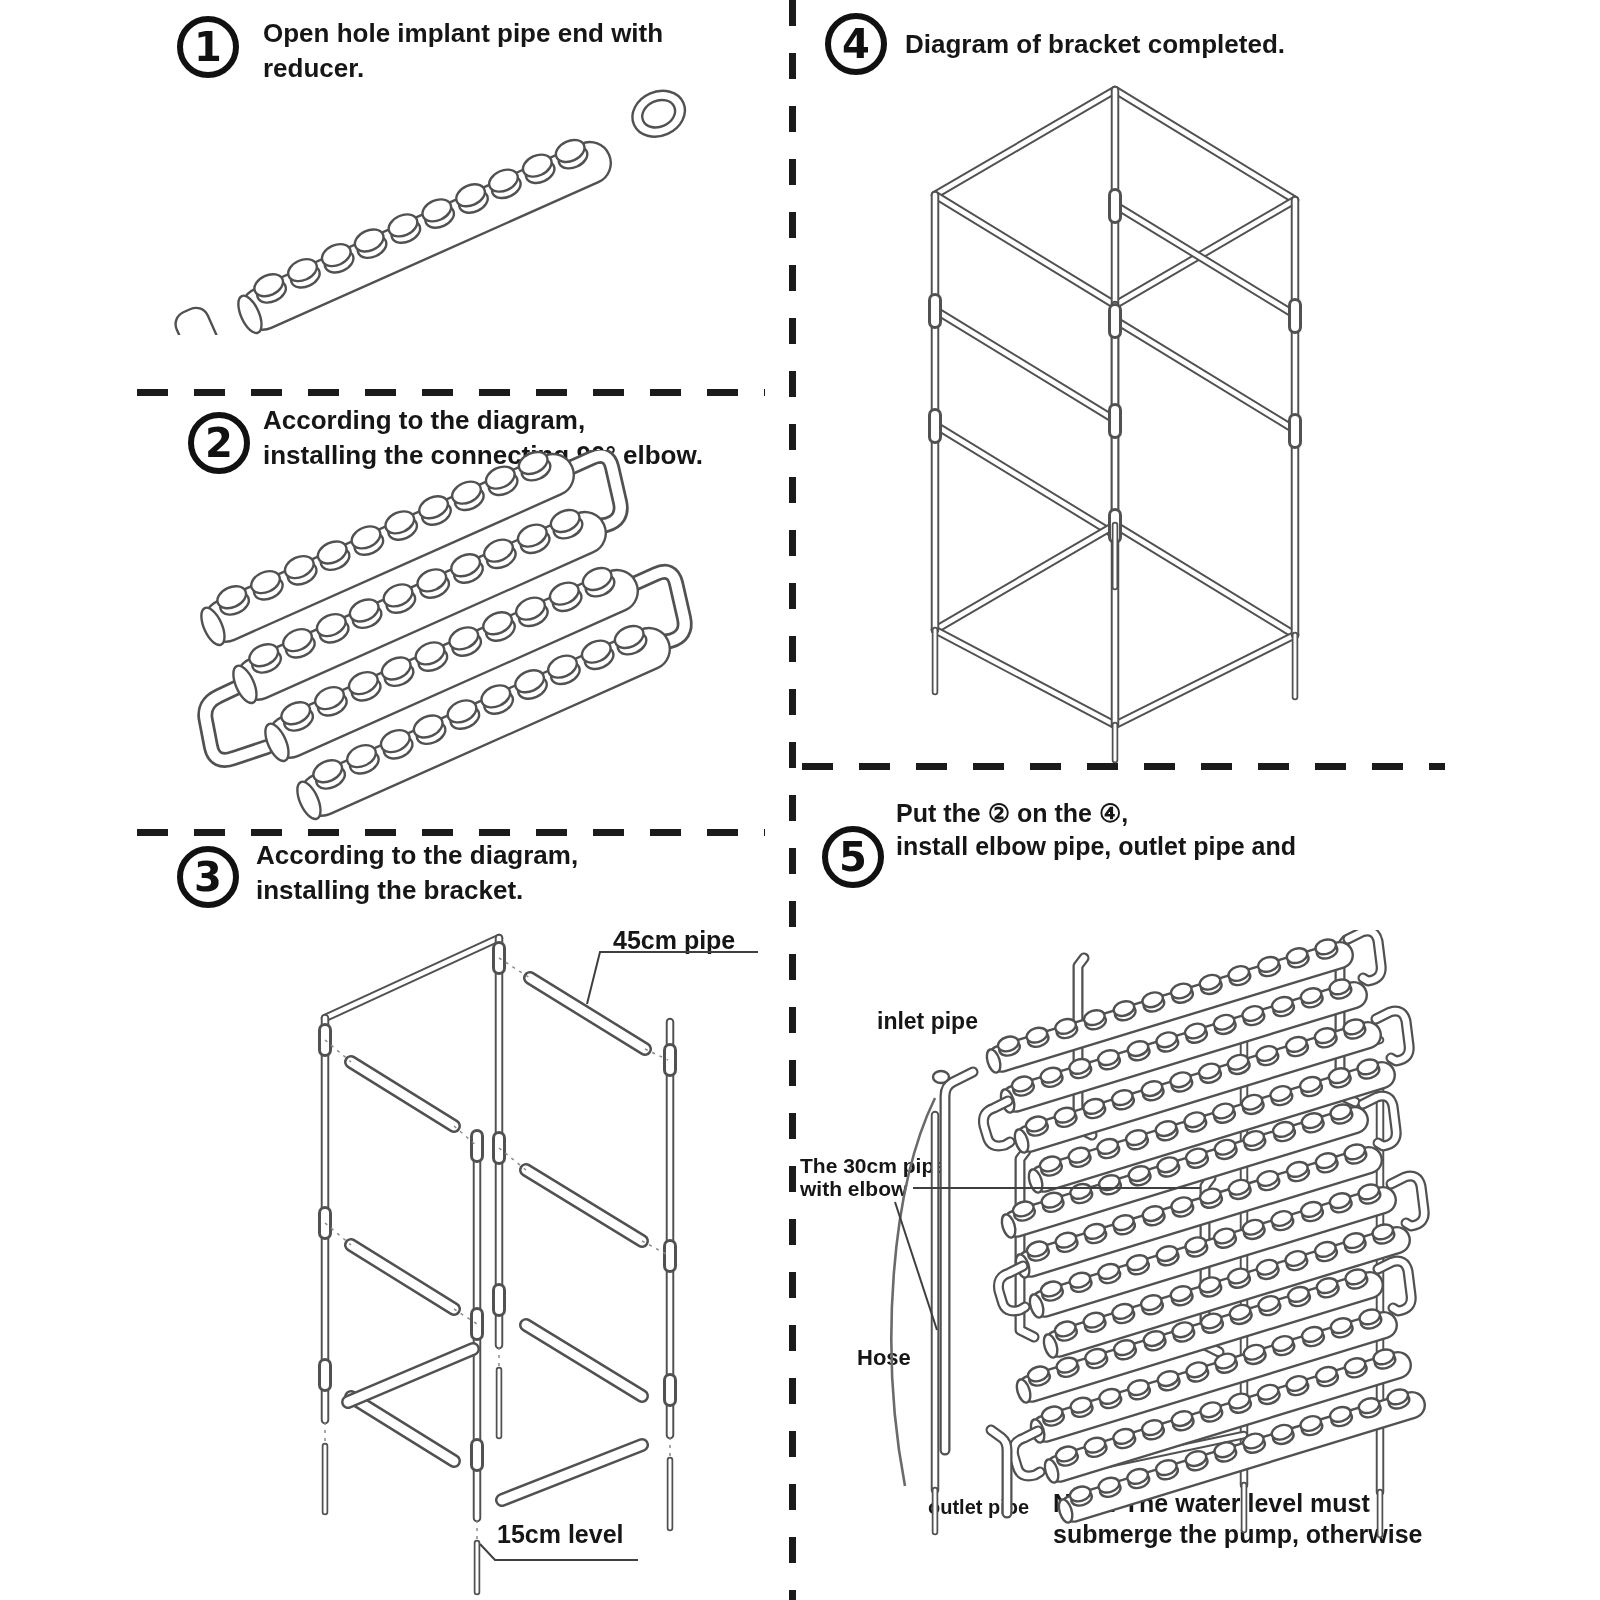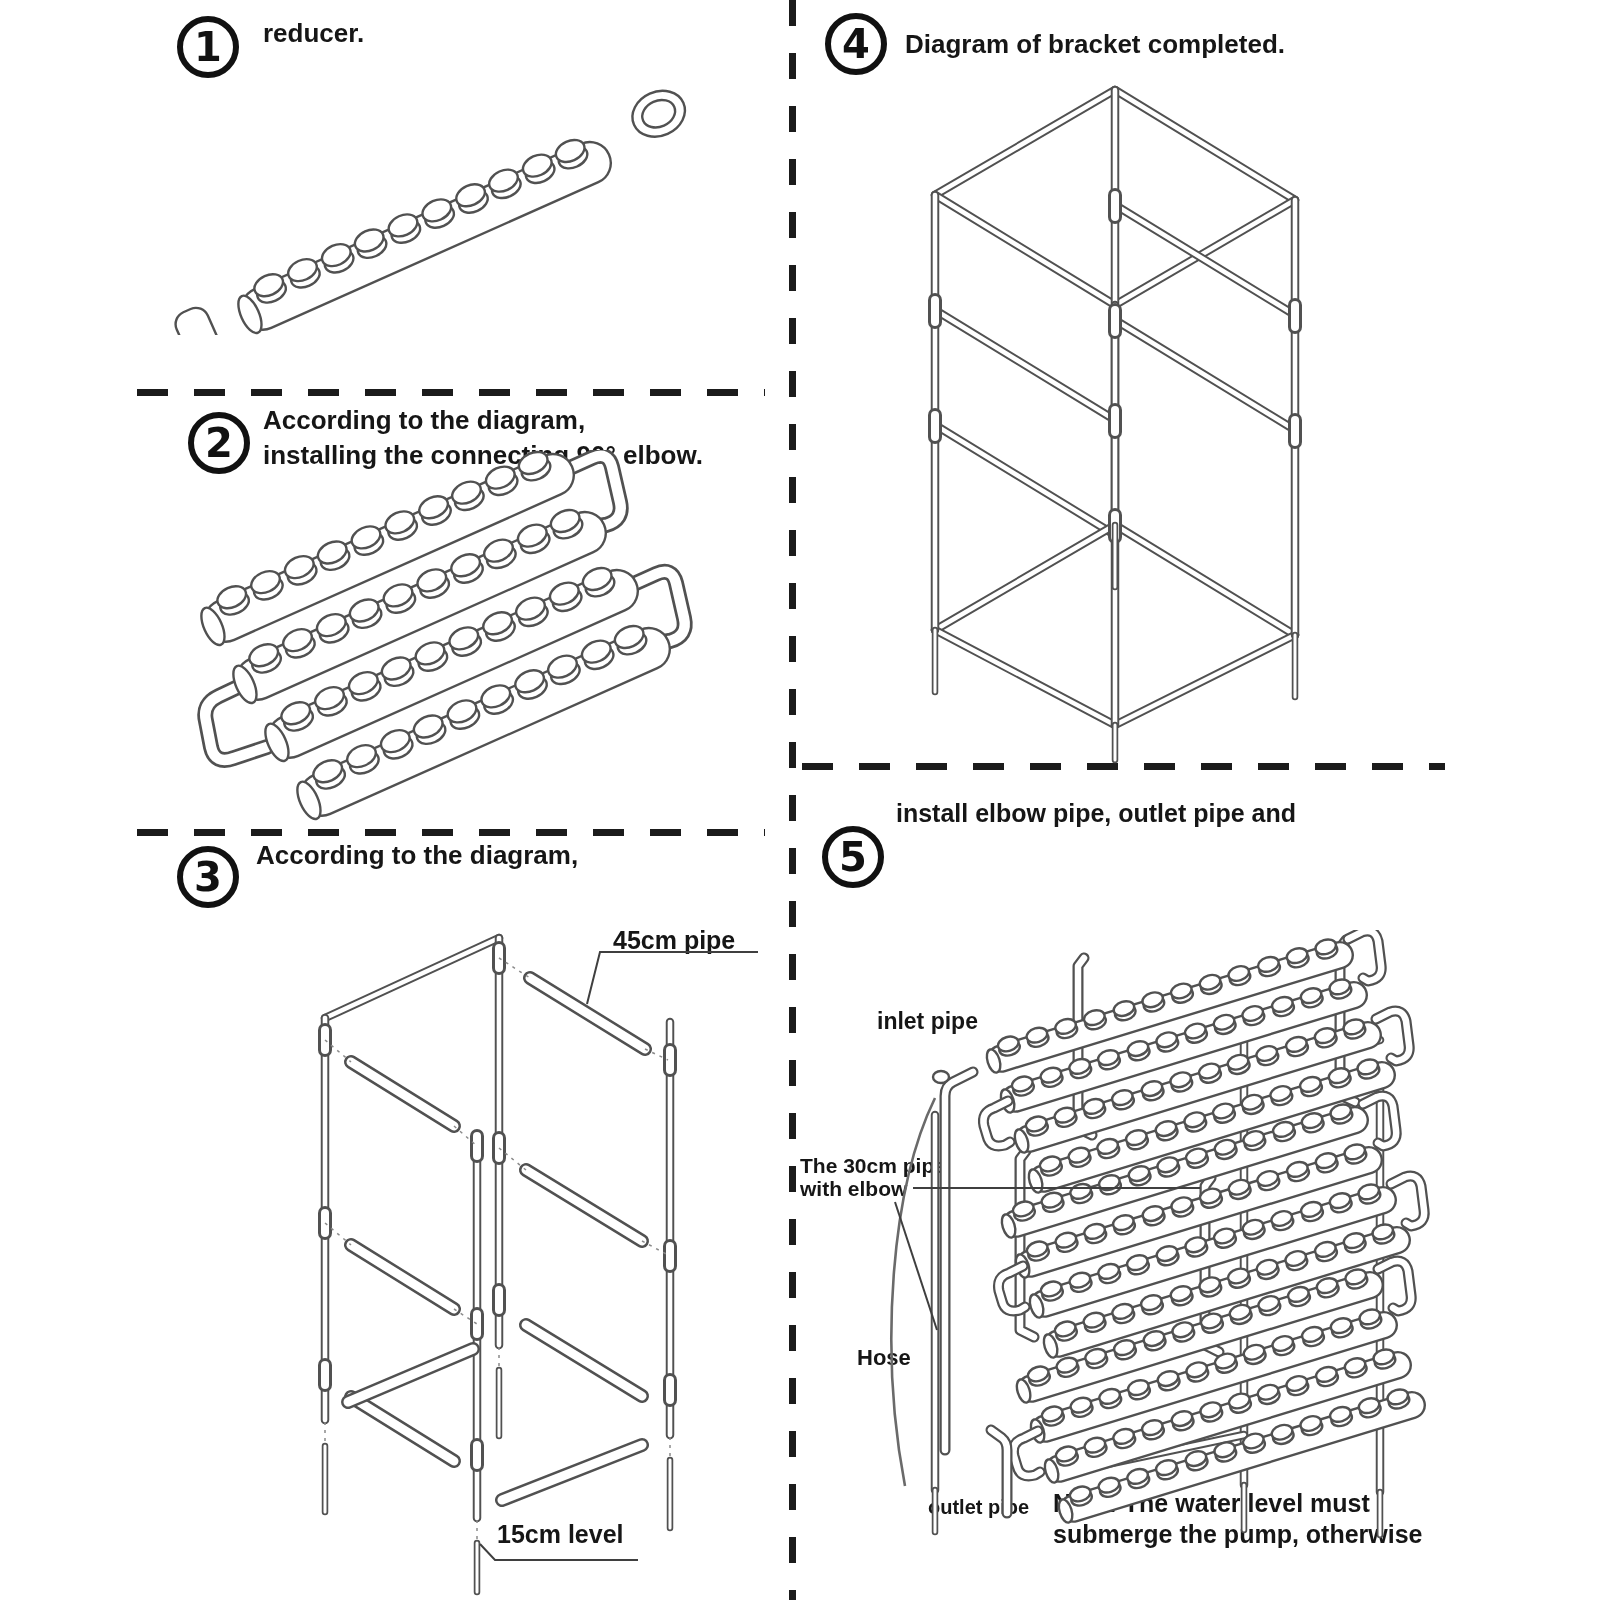--- a/index.html
+++ b/index.html
@@ -91,20 +91,21 @@
 
   <div class="abs vdash" style="left:789px;top:0;height:1600px"></div>
   <div class="abs hdash" style="left:137px;top:389px;width:628px"></div>
   <div class="abs hdash" style="left:137px;top:829px;width:628px"></div>
   <div class="abs hdash" style="left:802px;top:763px;width:643px"></div>
 
   <div class="abs badge" style="left:177px;top:16px">
     <span>1</span>
   </div>
   <div class="abs head" style="left:263px;top:16px">
+    <div>Open hole implant pipe end with</div>
     <div>reducer.</div>
   </div>
   <svg class="abs" style="left:160px;top:55px" width="560" height="280" viewBox="0 0 560 280">
     <g transform="translate(75,243) rotate(-24)">
       <g>
         <rect class="pipe" x="-108" y="13" width="44" height="20" rx="9"></rect>
         <rect class="pipe" x="-66" y="-8" width="34" height="62" rx="13"></rect>
       </g>
       <g>
         <use href="#pipeA"></use>
@@ -142,20 +143,21 @@
       <use href="#pipeA" transform="translate(92,276) rotate(-24)"></use>
       <use href="#pipeA" transform="translate(124,334) rotate(-24)"></use>
     </g>
   </svg>
 
   <div class="abs badge" style="left:177px;top:846px">
     <span>3</span>
   </div>
   <div class="abs head" style="left:256px;top:838px">
     <div>According to the diagram,</div>
+    <div>installing the bracket.</div>
   </div>
   <div class="abs lbl" style="left:613px;top:926px;font-size:25px">45cm pipe</div>
   <div class="abs lbl" style="left:497px;top:1520px;font-size:25px">15cm level</div>
   <svg class="abs" style="left:230px;top:900px" width="540" height="700" viewBox="0 0 540 700">
     <g>
       <line class="fd" x1="95" y1="118" x2="269" y2="38"></line>
         <line class="fw" x1="95" y1="118" x2="269" y2="38"></line>
     </g>
     <g>
       <line class="fd" x1="95" y1="118" x2="95" y2="520"></line>
@@ -309,20 +311,21 @@
         <line class="lw" x1="415" y1="570" x2="415" y2="632"></line>
       <line class="ld" x1="235" y1="660" x2="235" y2="695"></line>
         <line class="lw" x1="235" y1="660" x2="235" y2="695"></line>
     </g>
   </svg>
 
   <div class="abs badge" style="left:822px;top:826px">
     <span>5</span>
   </div>
   <div class="abs head5" style="left:896px;top:797px">
+    <div>Put the ② on the ④,</div>
     <div>install elbow pipe, outlet pipe and</div>
   </div>
   <div class="abs lbl" style="left:877px;top:1008px;font-size:23px">inlet pipe</div>
   <div class="abs lbl" style="left:800px;top:1154px;font-size:21px;line-height:23px">
     <div>The 30cm pipe</div>
     <div>with elbow</div>
   </div>
   <div class="abs lbl" style="left:857px;top:1345px;font-size:22px">Hose</div>
   <div class="abs lbl" style="left:928px;top:1496px;font-size:20px">outlet pipe</div>
   <div class="abs note" style="left:1053px;top:1488px">

